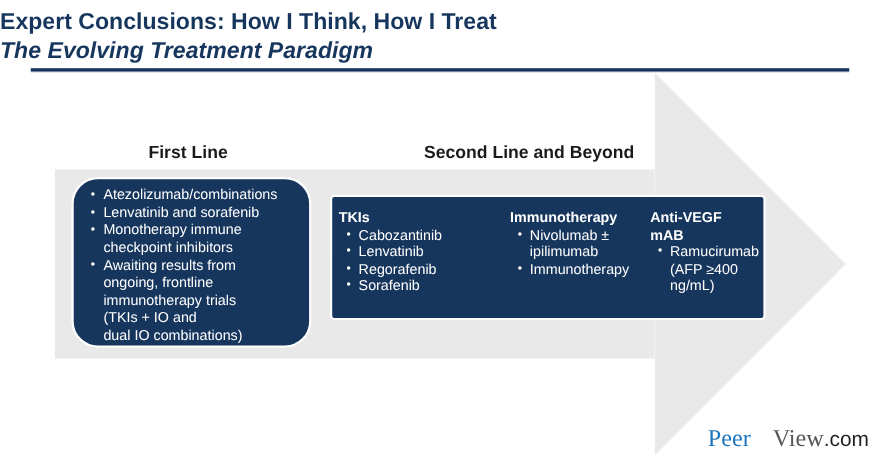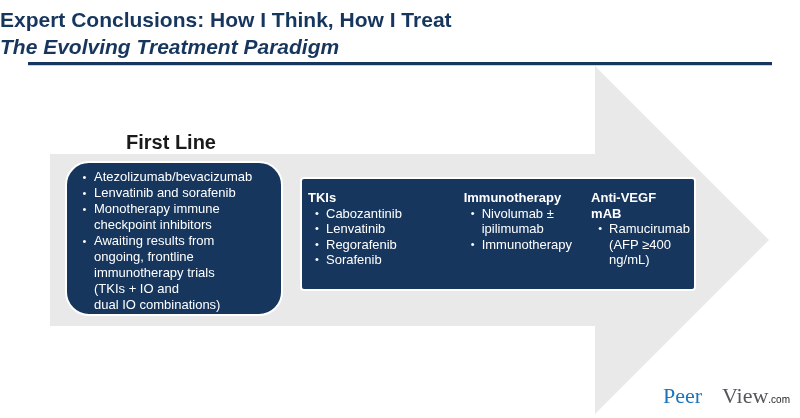--- a/index.html
+++ b/index.html
@@ -6,21 +6,21 @@
   .slide {
     position:relative; width:800px; height:418px; background:#fff;
     font-family:"Liberation Sans", sans-serif; overflow:hidden;
   }
   
   .title-block { position:absolute; top:6px; left:0; width:693px; text-align:left; color:var(--navy); }
   .title-line1 { font-size:21px; font-weight:bold; line-height:27px; }
   .title-line2 { font-size:21px; font-weight:bold; font-style:italic; line-height:27px; }
   .divider { position:absolute; top:62px; left:28px; width:744px; height:3px; background:var(--navy); box-shadow:0 1px 0 rgba(120,130,150,.35); }
   
-  .heading { position:absolute; top:131px; font-size:20px; font-weight:bold; color:var(--heading-black); }
+  .heading { position:absolute; top:131px; font-size:16px; font-weight:bold; color:var(--heading-black); }
   .heading-first { left:96px; width:150px; text-align:center; }
   .heading-second { left:331px; width:300px; text-align:center; }
   
   .arrow-body { position:absolute; left:50px; top:154px; width:545px; height:172px; background:var(--arrow-gray); }
   .arrow-head { position:absolute; left:595px; top:66px; width:174px; height:348px; background:var(--arrow-gray);
                 clip-path:polygon(0 0, 100% 50%, 0 100%); }
   
   .navy-box { position:absolute; background:var(--navy); border:2px solid #fff; box-sizing:border-box; color:#fff; }
   .box-first { left:65px; top:161px; width:218px; height:155px; border-radius:24px; padding:6px 6px 0 8px; font-size:13px; line-height:16px; }
   .box-second { left:300px; top:177px; width:396px; height:114px; border-radius:4px; padding:11px 4px 0 6px; font-size:13px; line-height:15.5px; display:flex; }
@@ -31,44 +31,45 @@
   .col-header { font-weight:bold; }
   
   .bullet { display:flex; }
   .bullet .dot { flex:0 0 19px; text-align:center; font-size:11px; line-height:inherit; }
   .box-second .bullet .dot { flex:0 0 18px; }
   .bullet .btxt { flex:1; }
   
   .logo { position:absolute; right:10px; bottom:6px; font-family:"Liberation Serif", serif; font-size:22px; line-height:24px; white-space:nowrap; }
   .logo-peer { color:var(--logo-blue); }
   .logo-view { color:var(--logo-gray);margin-left:20px; }
-  .logo-com  { color:var(--logo-black); font-family:"Liberation Sans", sans-serif; font-size:10px; }
+  .logo-com  { color:var(--logo-black); font-family:"Liberation Sans", sans-serif; font-size:19px; }
 </style>
 </head>
 <body>
 
 <div class="slide">
 
   <div class="title-block">
     <div class="title-line1">Expert Conclusions: How I Think, How I Treat</div>
     <div class="title-line2">The Evolving Treatment Paradigm</div>
   </div>
 
   <div class="divider"></div>
 
   <div class="arrow-body"></div>
   <div class="arrow-head"></div>
 
   <div class="heading heading-first">First Line</div>
+  <div class="heading heading-second">Second Line and Beyond</div>
 
   <div class="navy-box box-first">
     <div>
         <div class="bullet">
           <span class="dot">•</span>
-          <span class="btxt">Atezolizumab/bevacizumab</span>
+          <span class="btxt">Atezolizumab/combinations</span>
         </div>
         <div class="bullet">
           <span class="dot">•</span>
           <span class="btxt">Lenvatinib and sorafenib</span>
         </div>
         <div class="bullet">
           <span class="dot">•</span>
           <span class="btxt">Monotherapy immune<br>checkpoint inhibitors</span>
         </div>
         <div class="bullet">

